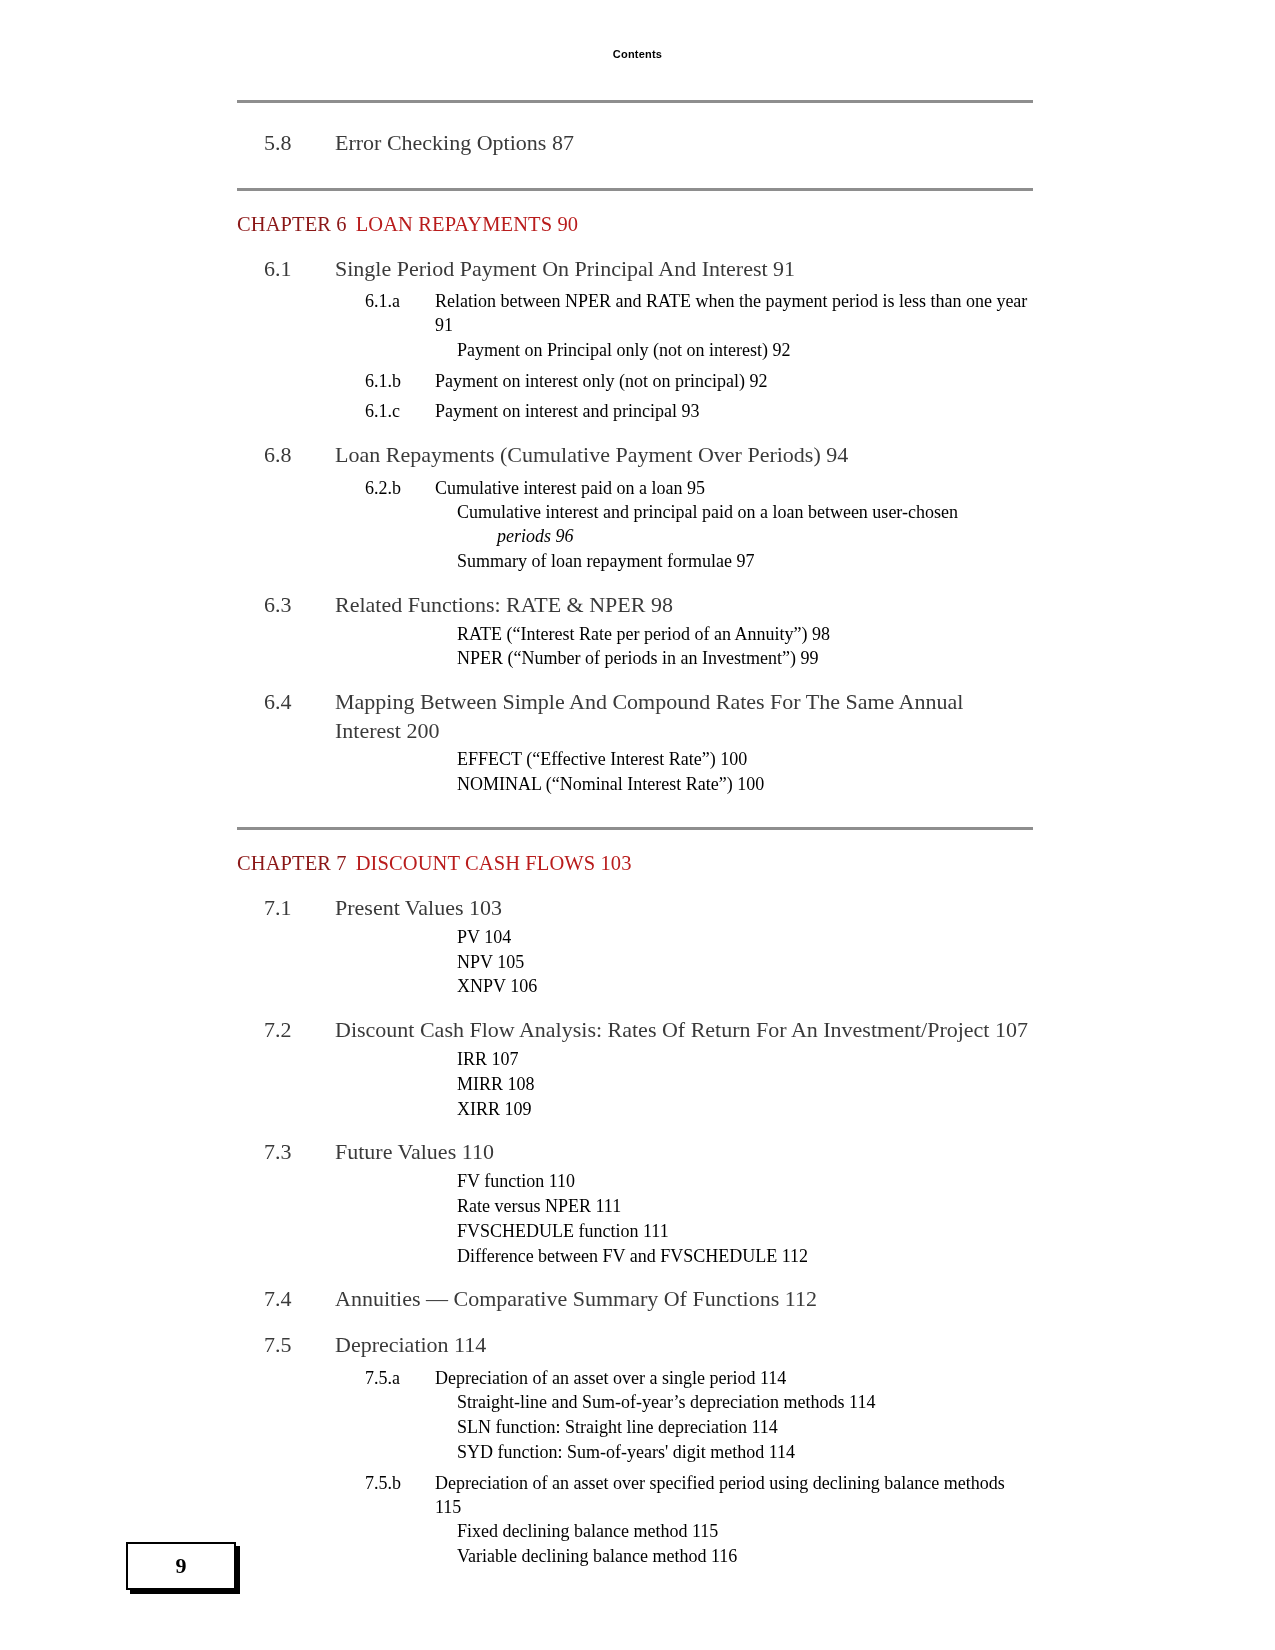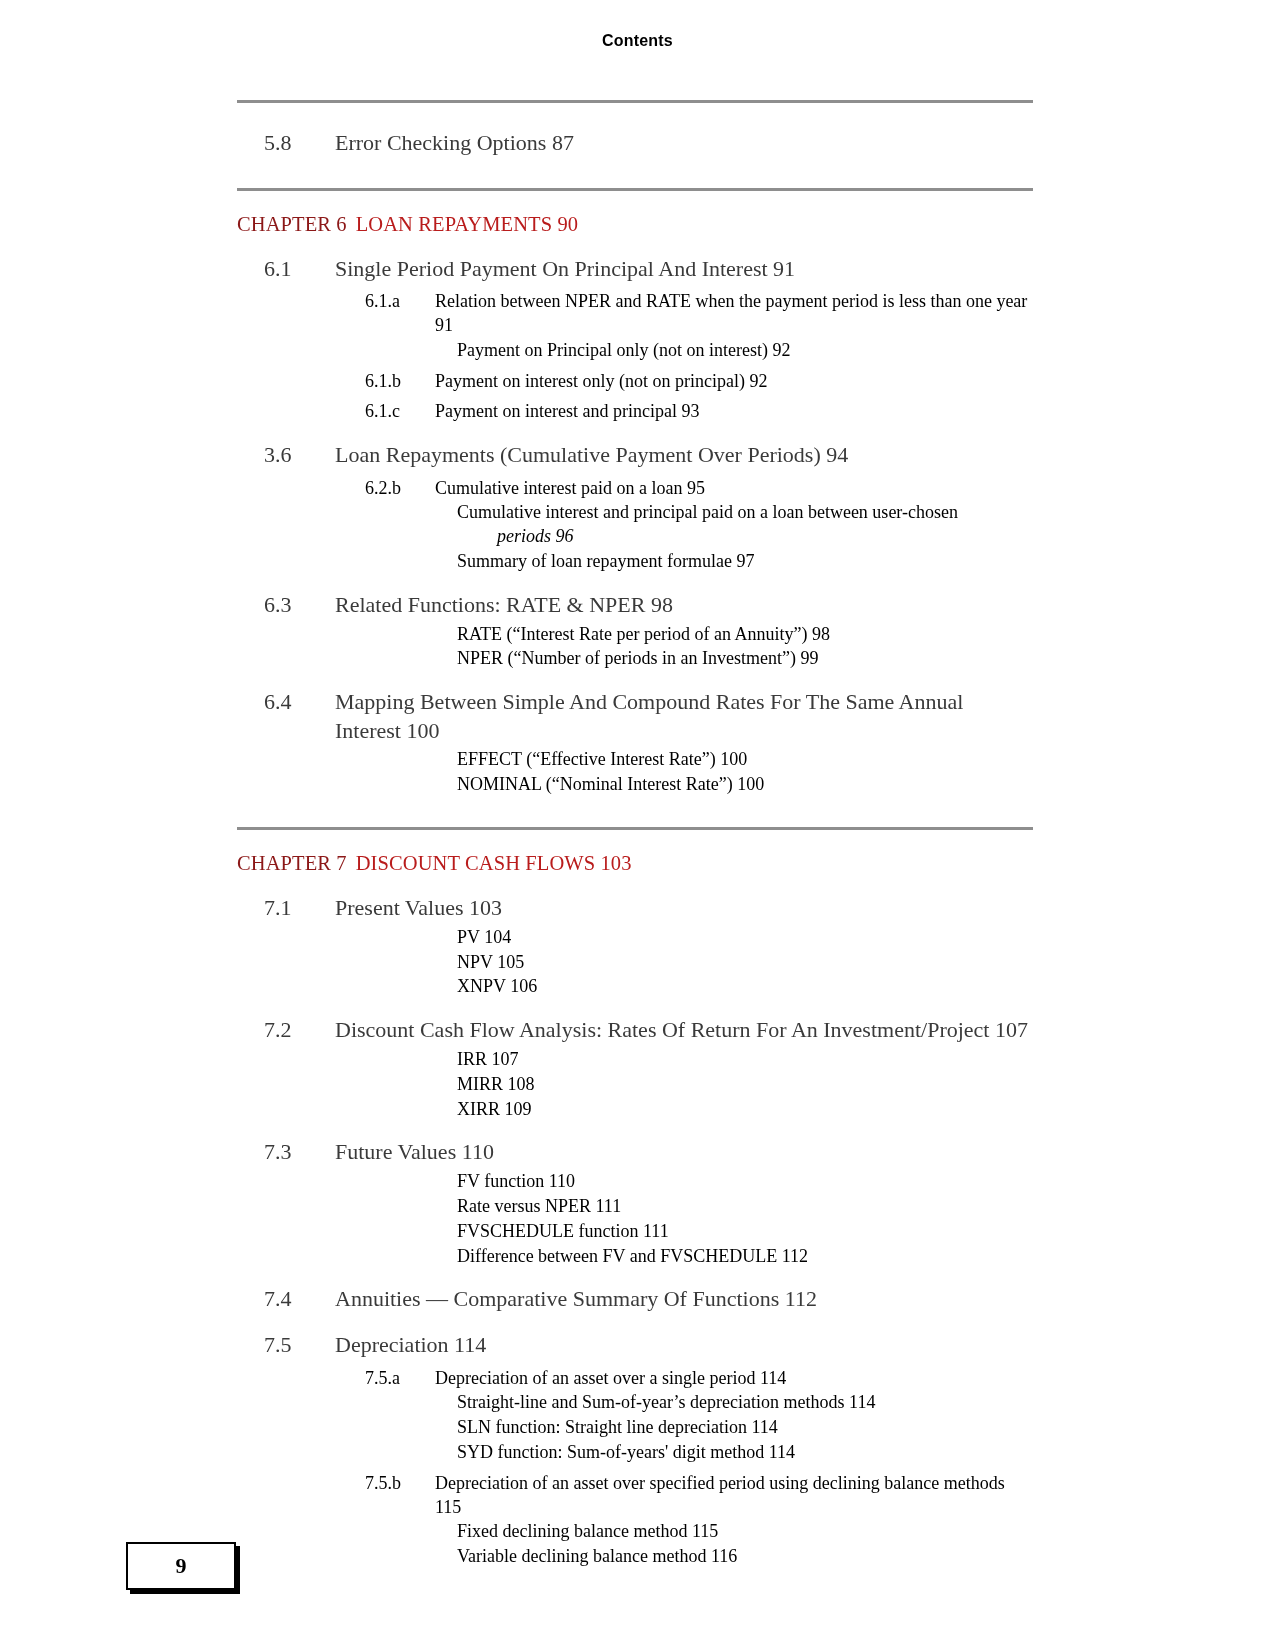--- a/index.html
+++ b/index.html
@@ -12,26 +12,26 @@
     height: 1650px;
     position: relative;
     font-family: "Liberation Serif", "DejaVu Serif", serif;
     color: #000000;
     overflow: hidden;
   }
 
   
   .running-head {
     position: absolute;
-    top: 32px;
+    top: 48px;
     left: 0;
     width: 1275px;
     text-align: center;
     font-family: "Liberation Sans", "DejaVu Sans", sans-serif;
-    font-size: 16px;
+    font-size: 11px;
     font-weight: 700;
     letter-spacing: 0.2px;
     color: #000000;
   }
 
   
   .content {
     position: absolute;
     top: 100px;
     left: 237px;
@@ -167,21 +167,21 @@
   <div class="l2">
     <span class="num">6.1.b</span>
     <span class="txt">Payment on interest only (not on principal) 92</span>
   </div>
   <div class="l2">
     <span class="num">6.1.c</span>
     <span class="txt">Payment on interest and principal 93</span>
   </div>
 
   <div class="l1">
-    <span class="num">3.6</span>
+    <span class="num">6.8</span>
     <span class="txt">Loan Repayments (Cumulative Payment Over Periods) 94</span>
   </div>
   <div class="l2">
     <span class="num">6.2.b</span>
     <span class="txt">Cumulative interest paid on a loan 95</span>
   </div>
   <div class="l3">
     <span>Cumulative interest and principal paid on a loan between user-chosen</span>
     <span class="cont">periods 96</span>
   </div>
@@ -195,21 +195,21 @@
   </div>
   <div class="l3">
     <span>RATE (“Interest Rate per period of an Annuity”) 98</span>
   </div>
   <div class="l3">
     <span>NPER (“Number of periods in an Investment”) 99</span>
   </div>
 
   <div class="l1">
     <span class="num">6.4</span>
-    <span class="txt">Mapping Between Simple And Compound Rates For The Same Annual Interest 100</span>
+    <span class="txt">Mapping Between Simple And Compound Rates For The Same Annual Interest 200</span>
   </div>
   <div class="l3">
     <span>EFFECT (“Effective Interest Rate”) 100</span>
   </div>
   <div class="l3">
     <span>NOMINAL (“Nominal Interest Rate”) 100</span>
   </div>
 
   <div class="rule chap-rule"></div>
 

